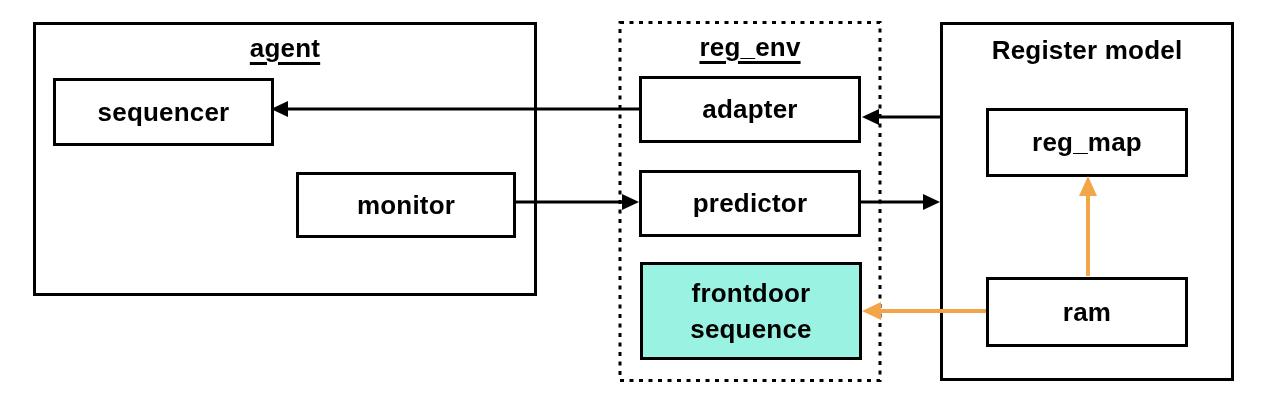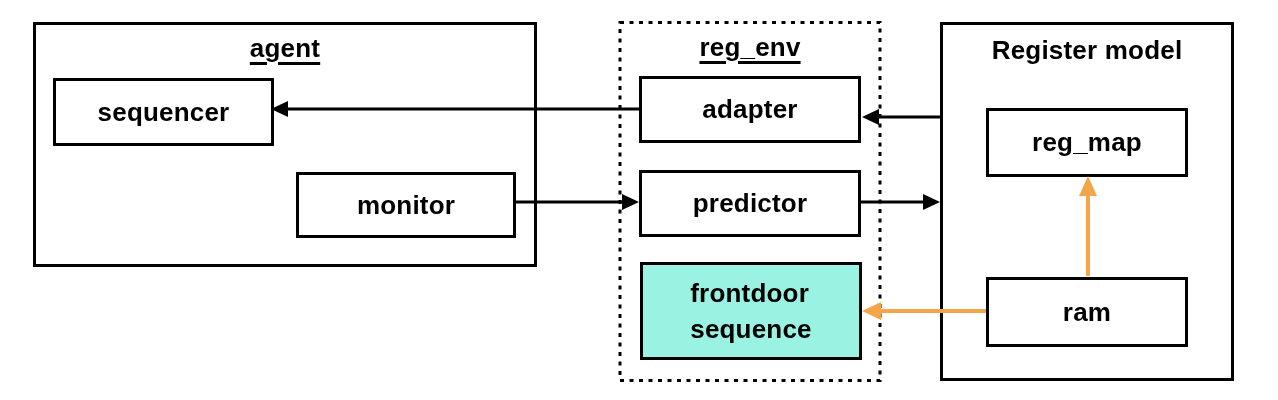--- a/index.html
+++ b/index.html
@@ -45,35 +45,35 @@
     text-underline-offset: 5px;
   }
   .node {
     position: absolute;
     box-sizing: border-box;
     border: 3px solid #000;
     background: #fff;
     display: flex;
     align-items: center;
     justify-content: center;
-    text-align: left;
+    text-align: center;
     font-size: 26px;
     font-weight: 700;
     color: #000;
     line-height: 1.4;
     white-space: pre-line;
     letter-spacing: 0.2px;
   }
 </style>
 </head>
 <body>
 
 <div class="canvas">
 
-  <div class="group solid" style="left:33px; top:22px; width:504px; height:245px;">
+  <div class="group solid" style="left:33px; top:22px; width:504px; height:274px;">
     <div class="group-title underlined" style="top:8px;">agent</div>
     <div class="node" style="left:17px; top:53px; width:221px; height:68px;">sequencer</div>
     <div class="node" style="left:260px; top:147px; width:220px; height:66px;">monitor</div>
   </div>
 
   <div class="group" style="left:618px; top:20px; width:264px; height:362px;">
     <div class="group-title underlined" style="top:12px;">reg_env</div>
     <div class="node" style="left:21px; top:56px; width:222px; height:67px;">adapter</div>
     <div class="node" style="left:21px; top:150px; width:222px; height:67px;">predictor</div>
     <div class="node" style="left: 22px; top: 242px; width: 222px; height: 98px; background-color: rgb(153, 242, 226);">frontdoor

